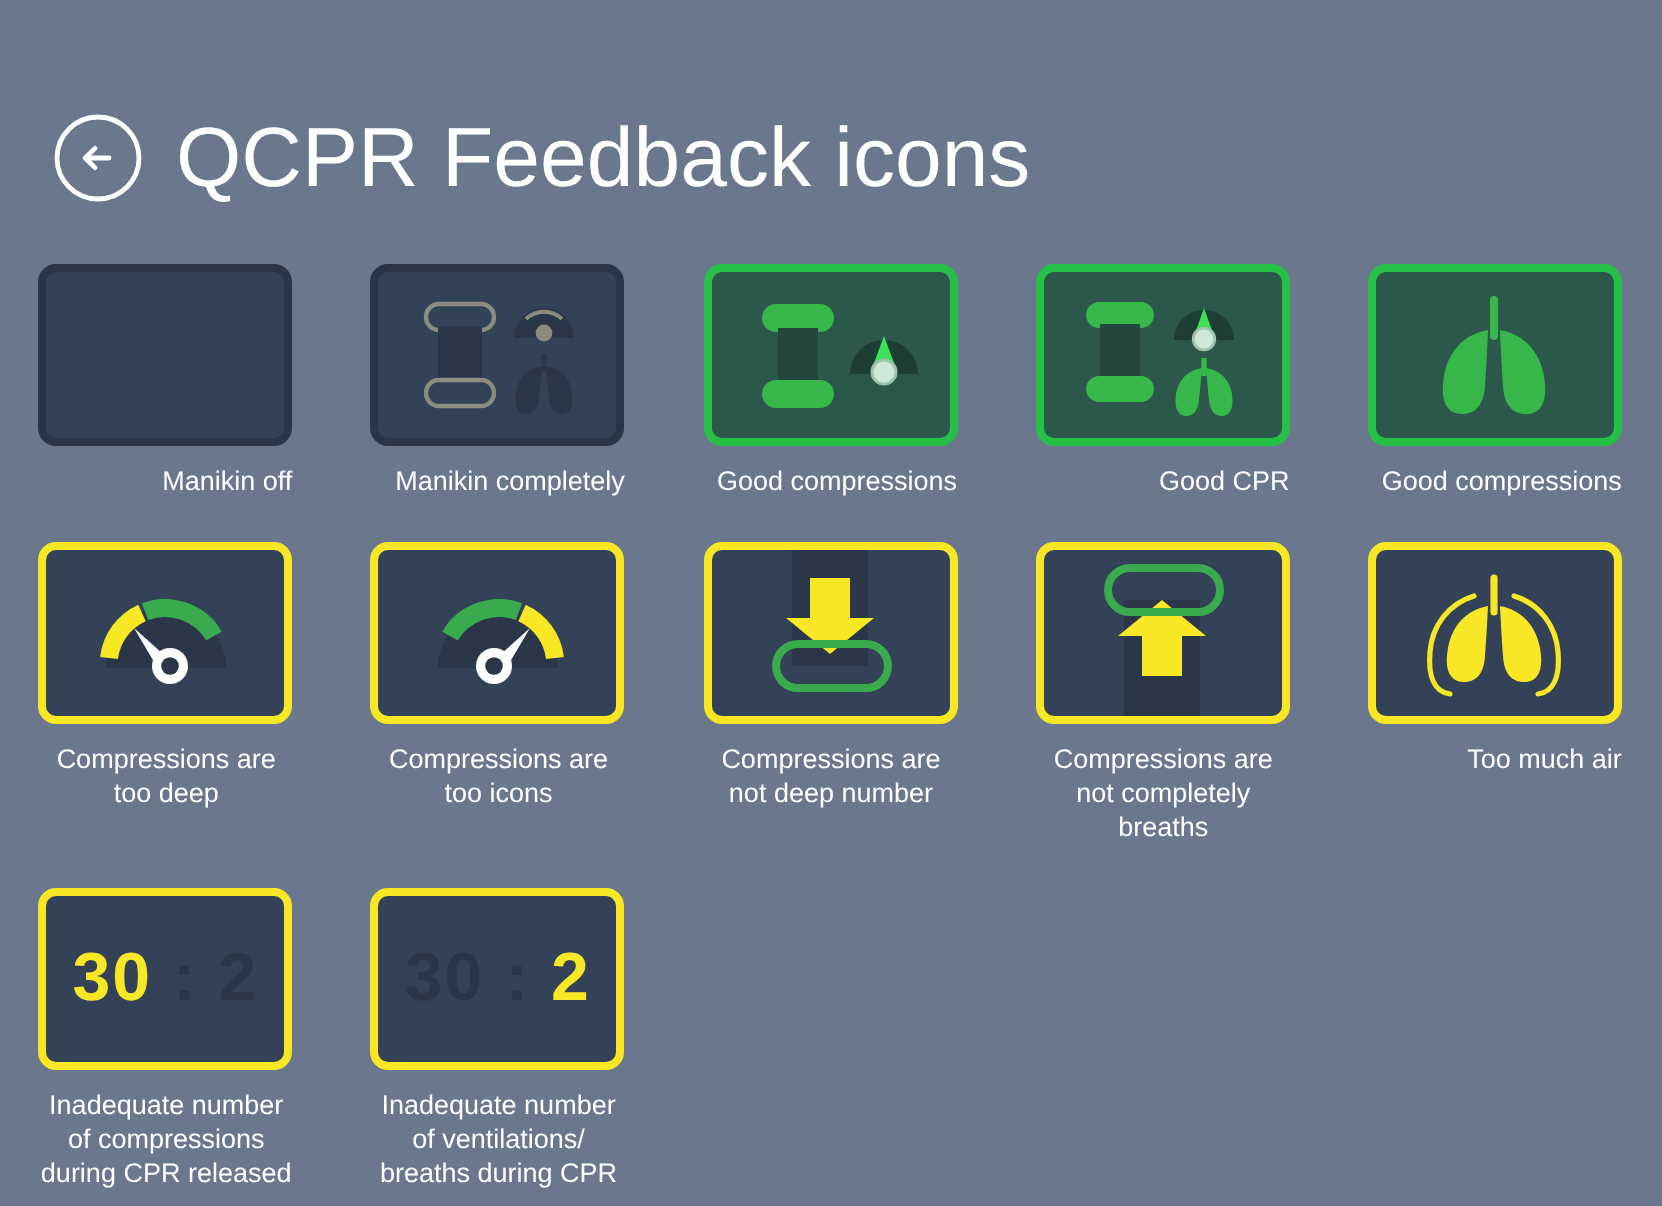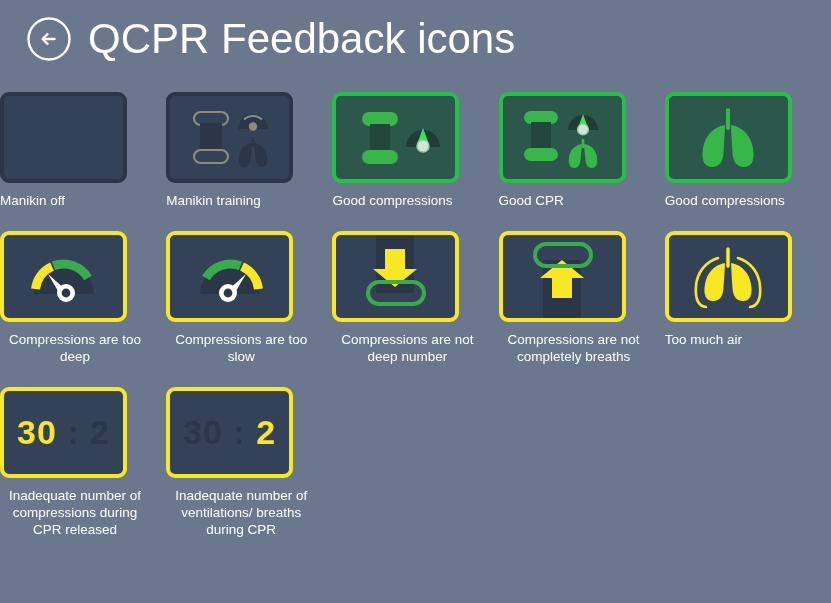--- a/index.html
+++ b/index.html
@@ -21,20 +21,21 @@
     background: #6b778c;
   }
 
   
   .header {
     display: flex;
     align-items: center;
     height: 78px;
     padding-left: 26px;
     box-sizing: border-box;
+    margin-top: 40px;
   }
   .back-btn {
     width: 46px;
     height: 46px;
     flex: 0 0 46px;
     margin-right: 16px;
     cursor: pointer;
   }
   .page-title {
     color: #ffffff;
@@ -49,24 +50,24 @@
     position: absolute;
     top: 92px;
     left: 0;
     width: 831px;
     display: flex;
     flex-wrap: wrap;
   }
   .cell {
     width: 166.2px;
     box-sizing: border-box;
-    padding: 0 0;
+    padding: 0 20px;
     display: flex;
     flex-direction: column;
-    align-items: flex-start;
+    align-items: flex-end;
     margin-bottom: 10px;
   }
   .row-spacer { height: 12px; width: 100%; }
 
   .tile {
     width: 127px;
     height: 91px;
     border-radius: 9px;
     box-sizing: border-box;
     display: flex;
@@ -143,21 +144,21 @@
           <rect x="22" y="20" width="22" height="29" fill="#2b3749"></rect>
           <rect x="16" y="47" width="34" height="13" rx="6.5" fill="#344258" stroke="#8b8b7e" stroke-width="2.2"></rect>
           <path d="M60 26 A15 15 0 0 1 90 26 Z" fill="#2b3749"></path>
           <path d="M66 16.5 A13 13 0 0 1 84 16.5" fill="none" stroke="#8b8b7e" stroke-width="2"></path>
           <circle cx="75" cy="23.5" r="4.2" fill="#8b8b7e"></circle>
           <path d="M75 34 v9" stroke="#2b3749" stroke-width="2.6"></path>
           <path d="M74 40 c-7 1 -12 6 -13 13 c-1 7 1 11 5 11 c4 0 6 -3 6.5 -8 c0.4 -4 1 -10 1.5 -16 z" fill="#2b3749"></path>
           <path d="M76 40 c7 1 12 6 13 13 c1 7 -1 11 -5 11 c-4 0 -6 -3 -6.5 -8 c-0.4 -4 -1 -10 -1.5 -16 z" fill="#2b3749"></path>
         </svg>
       </div>
-      <div class="caption">Manikin training</div>
+      <div class="caption">Manikin completely</div>
     </div>
 
     <div class="cell">
       <div class="tile green">
         <svg width="104" height="70" viewBox="0 0 104 70">
           <rect x="18" y="9" width="36" height="14" rx="7" fill="#37b64a"></rect>
           <rect x="26" y="21" width="20" height="28" fill="#24473d"></rect>
           <rect x="18" y="47" width="36" height="14" rx="7" fill="#37b64a"></rect>
           <path d="M62 44 A17 17 0 0 1 96 44 Z" fill="#1e3d35"></path>
           <path d="M79 25 l6 16 h-12 z" fill="#3ee05a"></path>
@@ -215,21 +216,21 @@
       <div class="tile yellow">
         <svg width="104" height="66" viewBox="0 0 104 66">
           <path d="M22 50 A30 30 0 0 1 82 50 Z" fill="#2b3749"></path>
           <path d="M28 34 A28.5 28.5 0 0 1 62.5 21.8" fill="none" stroke="#3aaa4e" stroke-width="9" stroke-linecap="butt"></path>
           <path d="M64 22.5 A28.5 28.5 0 0 1 80.5 45" fill="none" stroke="#f7e725" stroke-width="9" stroke-linecap="butt"></path>
           <path d="M68 30 L49 47 L55 52 Z" fill="#ffffff"></path>
           <circle cx="50" cy="49" r="9" fill="#ffffff"></circle>
           <circle cx="50" cy="49" r="4.4" fill="#2b3749"></circle>
         </svg>
       </div>
-      <div class="caption">Compressions are too slow</div>
+      <div class="caption">Compressions are too icons</div>
     </div>
 
     <div class="cell">
       <div class="tile yellow">
         <svg width="119" height="83" viewBox="0 0 119 83">
           <rect x="40" y="0" width="38" height="58" fill="#2b3749"></rect>
           <path d="M49 14 h20 v20 h12 L59 52 L37 34 h12 z" fill="#f7e725"></path>
           <rect x="32" y="47" width="56" height="22" rx="11" fill="none" stroke="#3aaa4e" stroke-width="4"></rect>
         </svg>
       </div>

